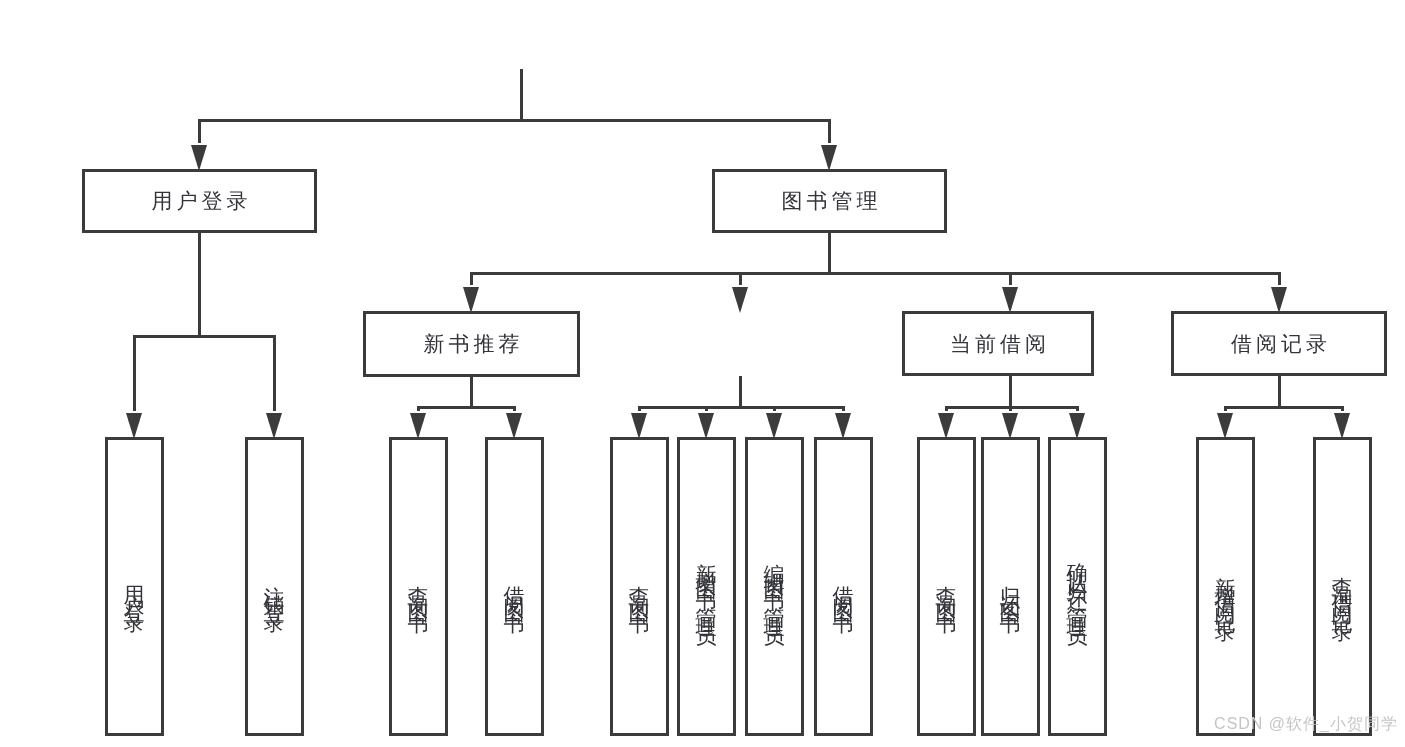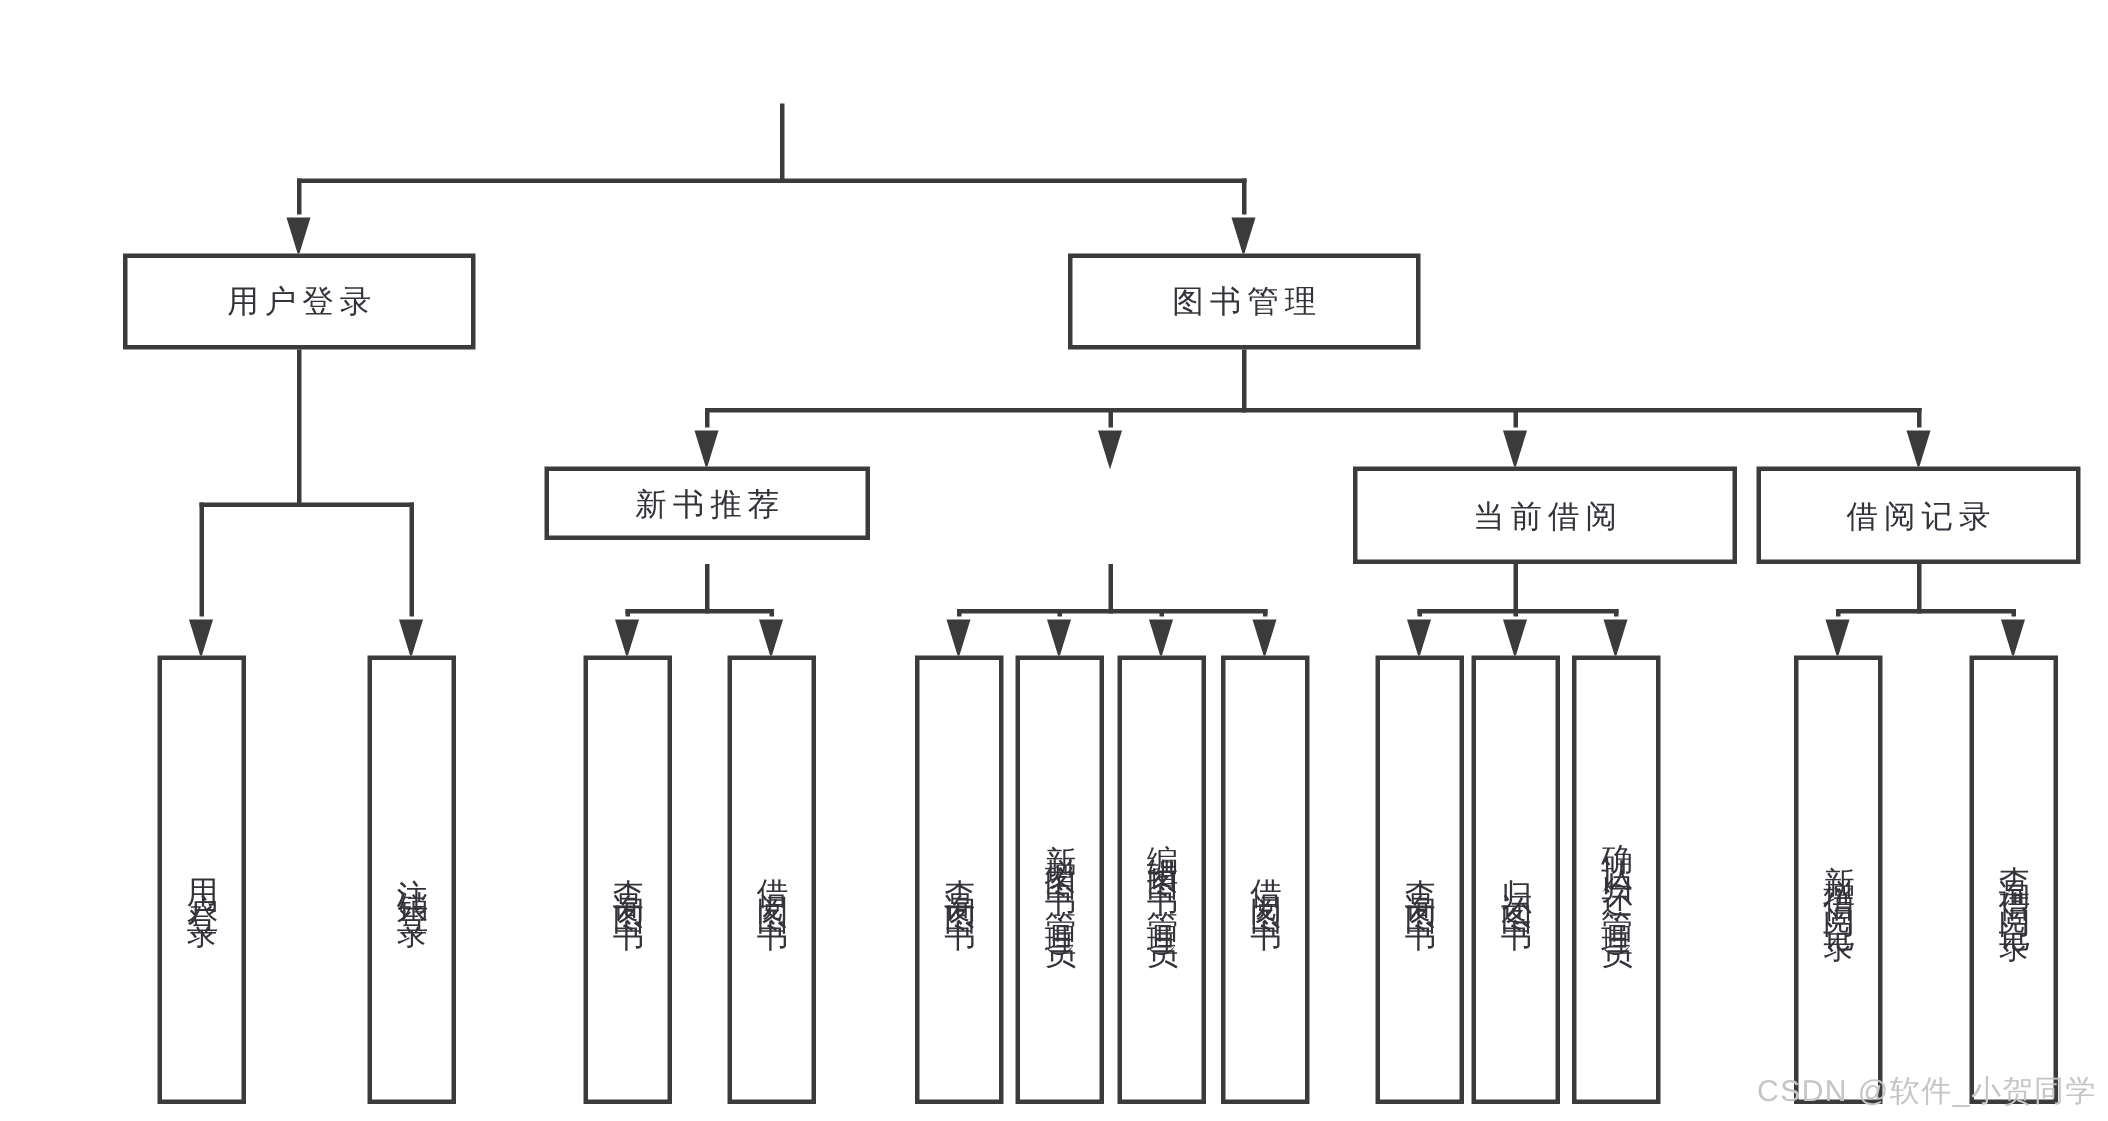--- a/index.html
+++ b/index.html
@@ -50,21 +50,21 @@
     position:absolute;
     width:0;height:0;
     border-left:8.5px solid transparent;
     border-right:8.5px solid transparent;
     border-top:26px solid var(--line);
   }
   .watermark{
     position:absolute;
     right:7px;
     top:714px;
-    font-size:20px;
+    font-size:16px;
     color:var(--watermark);
     letter-spacing:1px;
     white-space:nowrap;
     z-index:5;
   }
 </style>
 </head>
 <body>
 
 <div id="diagram">
@@ -90,21 +90,21 @@
     </div>
     <div class="line" style="left: 828px; top: 119px; width: 3px; height: 24px;"></div>
     <div class="arrowhead" style="left: 821px; top: 145px;"></div>
     <div class="node horiz" style="left: 712px; top: 169px; width: 235px; height: 64px;">
       <span class="label">图书管理</span>
     </div>
     <div class="line" style="left: 828px; top: 233px; width: 3px; height: 42px;"></div>
     <div class="line" style="left: 470px; top: 272px; width: 810.5px; height: 3px;"></div>
     <div class="line" style="left: 470px; top: 272px; width: 3px; height: 13px;"></div>
     <div class="arrowhead" style="left: 463px; top: 287px;"></div>
-    <div class="node horiz" style="left: 363px; top: 311px; width: 217px; height: 49px;">
+    <div class="node horiz" style="left: 363px; top: 311px; width: 217px; height: 66px;">
       <span class="label">新书推荐</span>
     </div>
     <div class="line" style="left: 470px; top: 376px; width: 3px; height: 33px;"></div>
     <div class="line" style="left: 417px; top: 406px; width: 99px; height: 3px;"></div>
     <div class="line" style="left: 417px; top: 406px; width: 3px; height: 5px;"></div>
     <div class="arrowhead" style="left: 410px; top: 413px;"></div>
     <div class="node vert" style="left: 389px; top: 437px; width: 59px; height: 299px;">
       <span class="label">查询图书</span>
     </div>
     <div class="line" style="left: 513px; top: 406px; width: 3px; height: 5px;"></div>
@@ -131,21 +131,21 @@
     <div class="node vert" style="left: 745px; top: 437px; width: 59px; height: 299px;">
       <span class="label">编辑图书（管理员）</span>
     </div>
     <div class="line" style="left: 842px; top: 406px; width: 3px; height: 5px;"></div>
     <div class="arrowhead" style="left: 835px; top: 413px;"></div>
     <div class="node vert" style="left: 814px; top: 437px; width: 59px; height: 299px;">
       <span class="label">借阅图书</span>
     </div>
     <div class="line" style="left: 1008.5px; top: 272px; width: 3px; height: 13px;"></div>
     <div class="arrowhead" style="left: 1001.5px; top: 287px;"></div>
-    <div class="node horiz" style="left: 902px; top: 311px; width: 256px; height: 65px;">
+    <div class="node horiz" style="left: 902px; top: 311px; width: 192px; height: 65px;">
       <span class="label">当前借阅</span>
     </div>
     <div class="line" style="left: 1008.5px; top: 376px; width: 3px; height: 33px;"></div>
     <div class="line" style="left: 945px; top: 406px; width: 134px; height: 3px;"></div>
     <div class="line" style="left: 945px; top: 406px; width: 3px; height: 5px;"></div>
     <div class="arrowhead" style="left: 938px; top: 413px;"></div>
     <div class="node vert" style="left: 917px; top: 437px; width: 59px; height: 299px;">
       <span class="label">查询图书</span>
     </div>
     <div class="line" style="left: 1009px; top: 406px; width: 3px; height: 5px;"></div>

